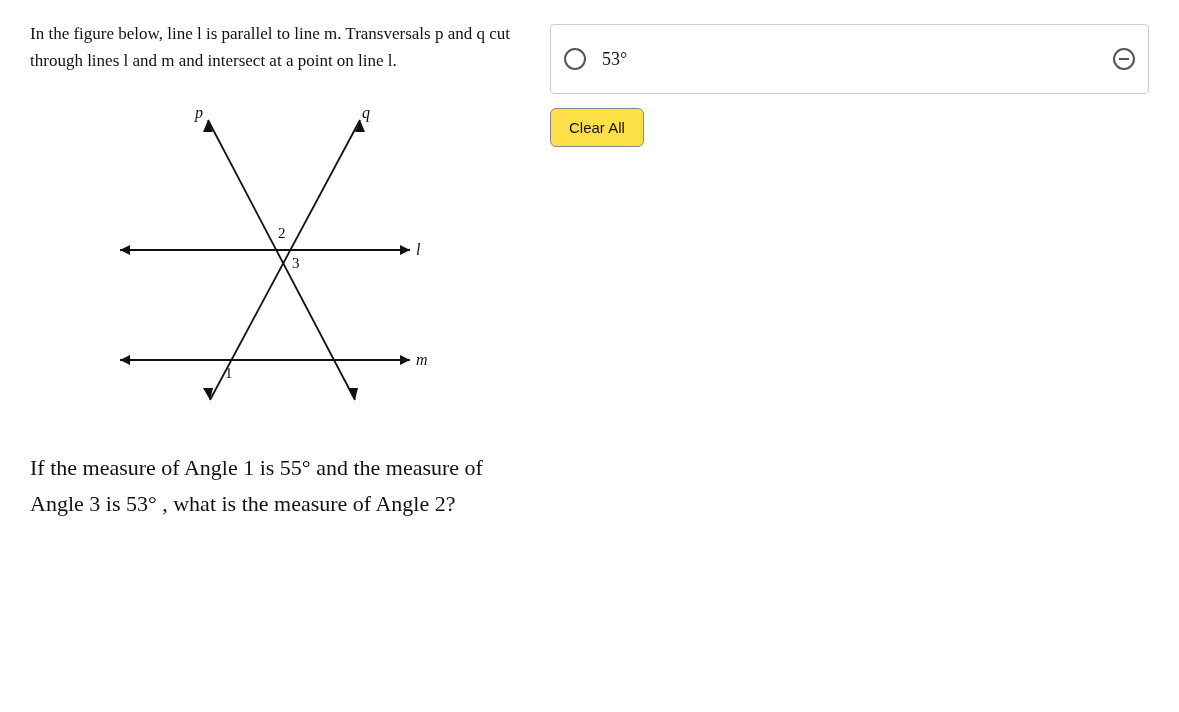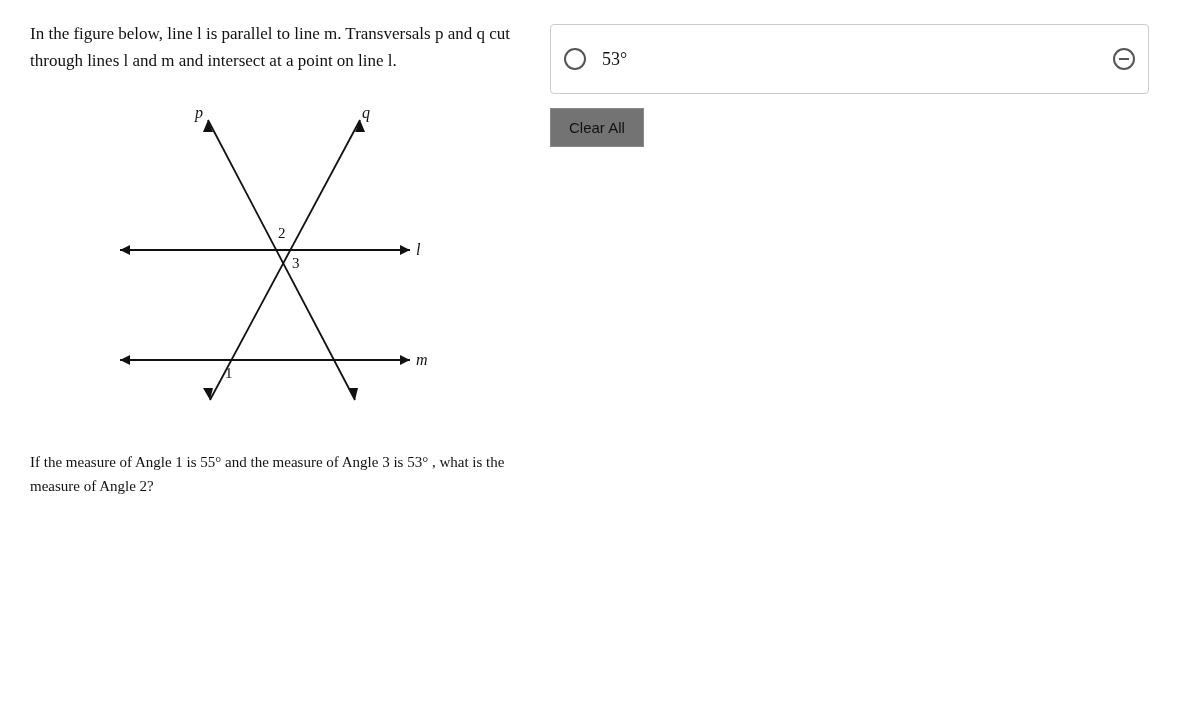--- a/index.html
+++ b/index.html
@@ -33,21 +33,21 @@
       position: relative;
       margin: 0 auto;
     }
 
     .diagram-container svg {
       width: 100%;
       height: 100%;
     }
 
     .question-text {
-      font-size: 15px;
+      font-size: 22px;
       line-height: 1.6;
       color: #111;
       margin-top: 4px;
     }
 
     
     .right-panel {
       flex: 1;
       display: flex;
       flex-direction: column;
@@ -102,25 +102,25 @@
       content: '';
       display: block;
       width: 10px;
       height: 2px;
       background: #555;
     }
 
     .clear-all-btn {
       display: inline-block;
       border: 1.5px solid #888;
-      border-radius: 0;
+      border-radius: 6px;
       padding: 10px 18px;
       font-size: 15px;
       color: #111;
-      background: #737373;
+      background: #fde047;
       cursor: pointer;
       width: fit-content;
       margin-top: 4px;
     }
   </style>
 </head>
 <body>
 
 <div class="left-panel">
   <div class="problem-text">

